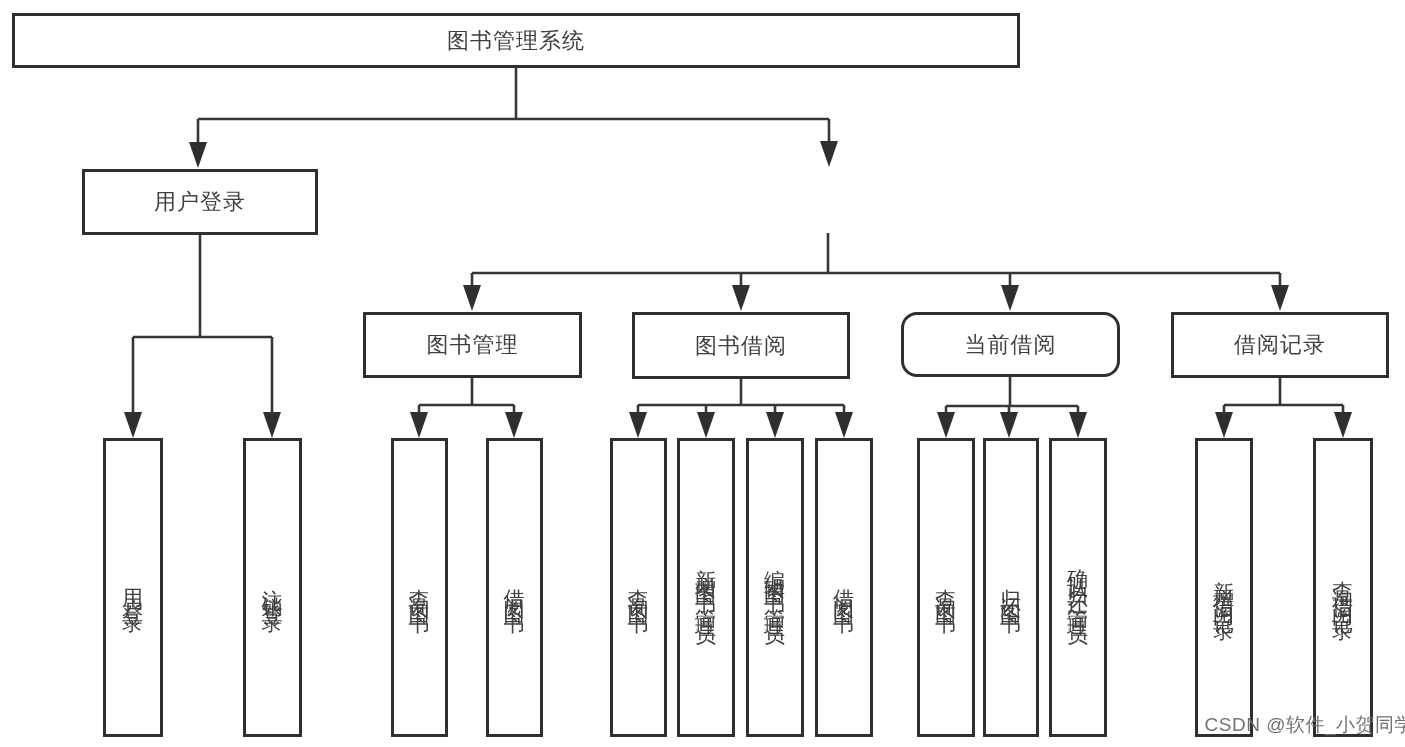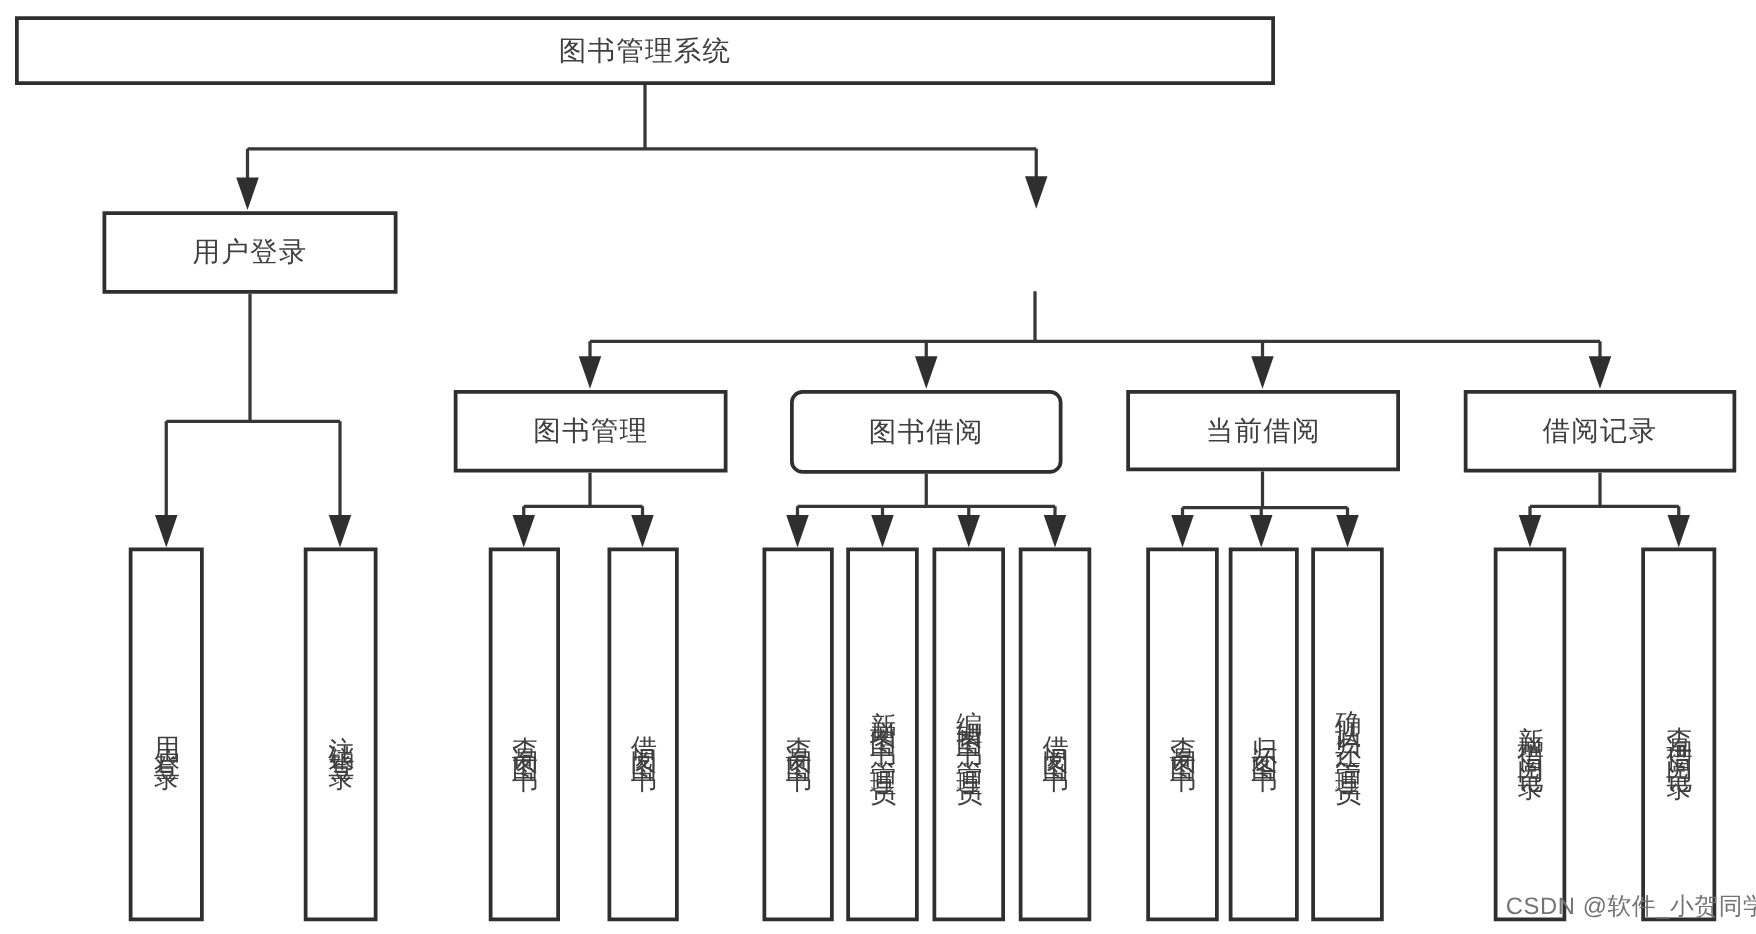--- a/index.html
+++ b/index.html
@@ -144,22 +144,22 @@
       <line x1="1343" y1="405" x2="1343" y2="418"></line>
       <polygon points="1334,412 1352,412 1343,438"></polygon>
     </g>
   </svg>
 
   <div class="box h-box" style="left:12px; top:13px; width:1008px; height:55px;">图书管理系统</div>
 
   <div class="box h-box" style="left:82px; top:169px; width:236px; height:66px;">用户登录</div>
 
   <div class="box h-box" style="left:363px; top:312px; width:219px; height:66px;">图书管理</div>
-  <div class="box h-box" style="left:632px; top:312px; width:218px; height:67px;border-radius:10px;">图书借阅</div>
-  <div class="box h-box" style="left:901px; top:312px; width:219px; height:65px;">当前借阅</div>
+  <div class="box h-box" style="left:632px; top:312px; width:218px; height:67px;">图书借阅</div>
+  <div class="box h-box" style="left:901px; top:312px; width:219px; height:65px;border-radius:16px;">当前借阅</div>
   <div class="box h-box" style="left:1171px; top:312px; width:218px; height:66px;">借阅记录</div>
 
   <div class="box v-box" style="left:103px; top:438px; width:60px; height:299px;">用户登录</div>
   <div class="box v-box" style="left:243px; top:438px; width:59px; height:299px;">注销登录</div>
 
   <div class="box v-box" style="left:391px; top:438px; width:57px; height:299px;">查询图书</div>
   <div class="box v-box" style="left:486px; top:438px; width:57px; height:299px;">借阅图书</div>
 
   <div class="box v-box" style="left:610px; top:438px; width:57px; height:299px;">查询图书</div>
   <div class="box v-box" style="left:677px; top:438px; width:58px; height:299px;">新增图书（管理员）</div>

